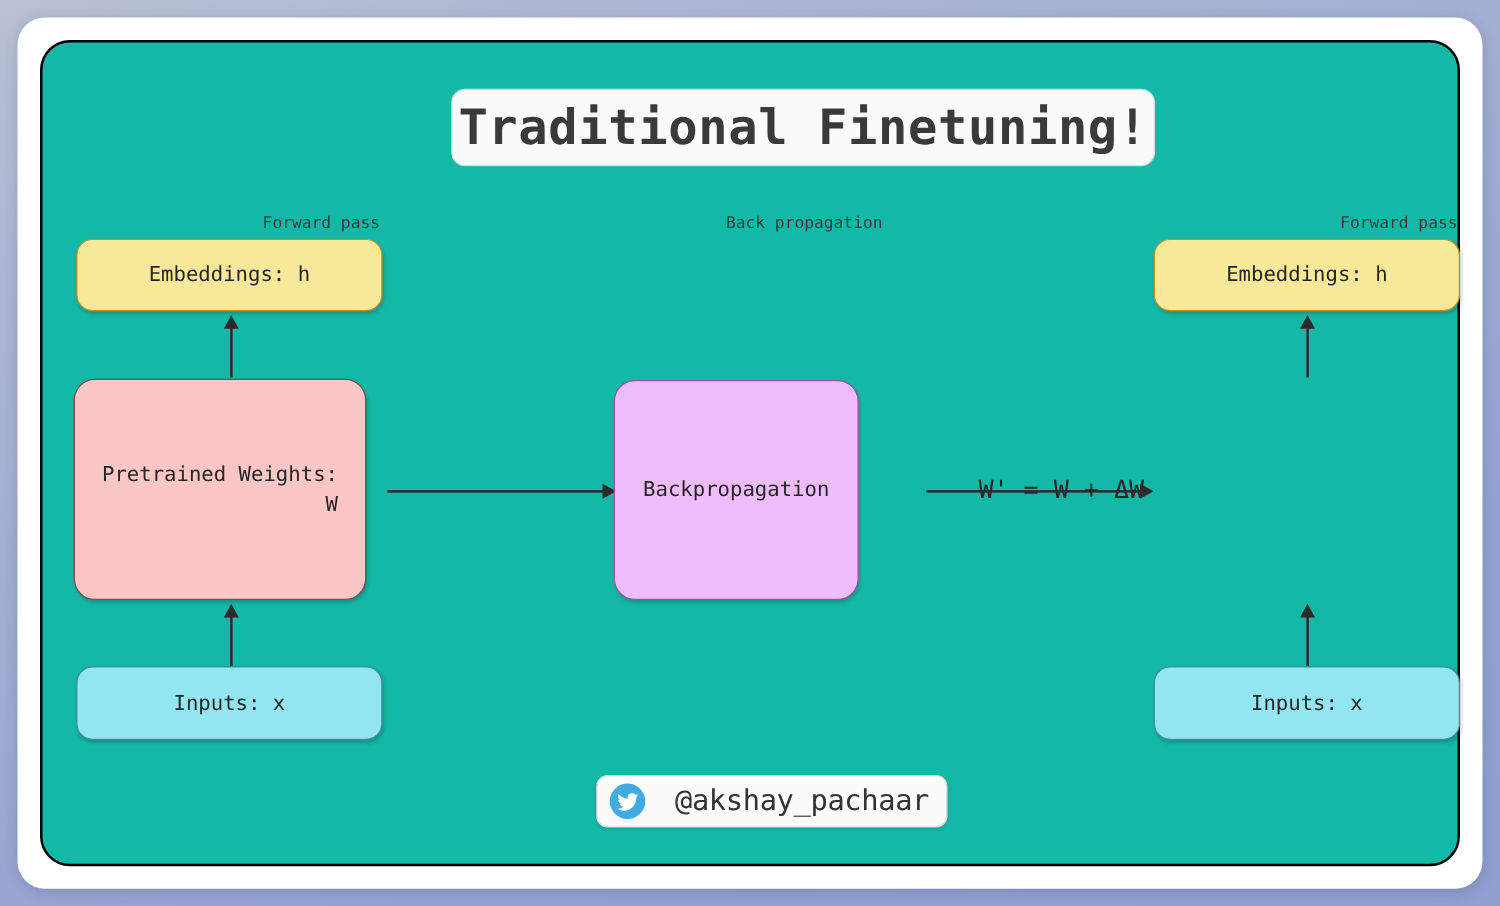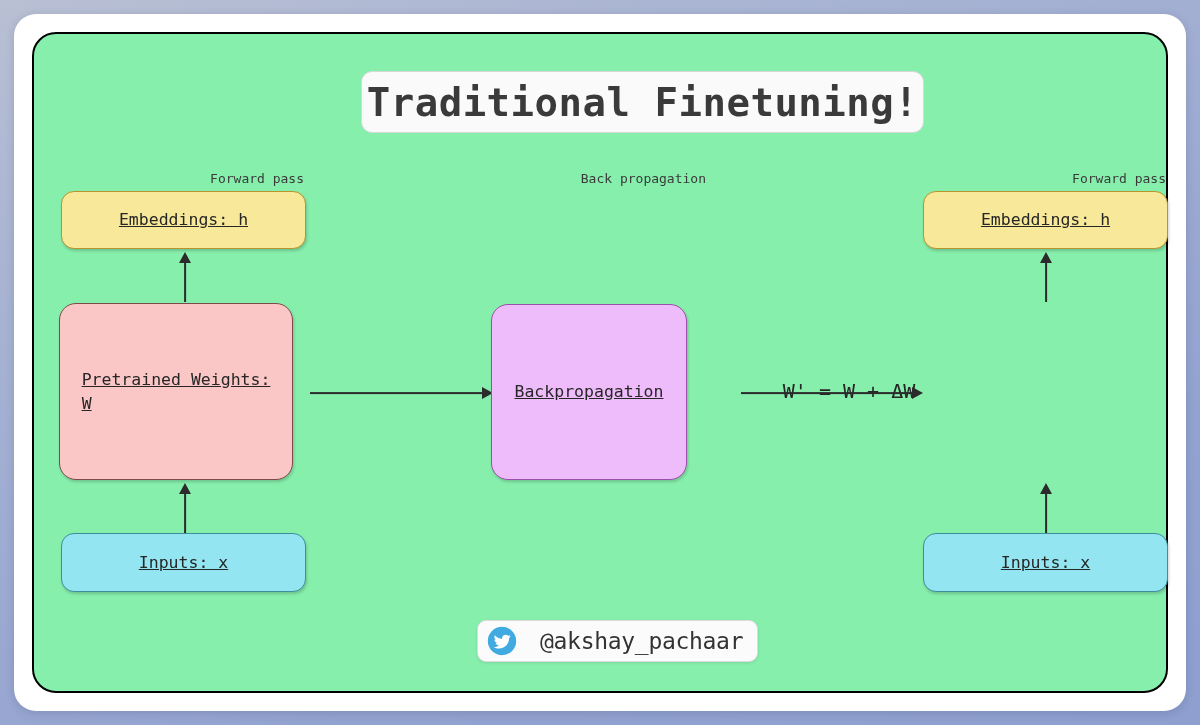--- a/index.html
+++ b/index.html
@@ -33,21 +33,21 @@
     box-shadow: 0 2px 10px rgba(40,50,80,0.18);
   }
 
   
   #canvas {
     position: absolute;
     left: 18px;
     top: 18px;
     width: 1136px;
     height: 661px;
-    background: #86efac;
+    background: #14b8a6;
     border: 2.5px solid #000000;
     border-radius: 24px;
   }
 
   
   #title-box {
     position: absolute;
     left: 327px;
     top: 37px;
     width: 563px;
@@ -75,28 +75,27 @@
     white-space: nowrap;
     text-align: right;
   }
 
   
   .box {
     position: absolute;
     display: flex;
     align-items: center;
     justify-content: center;
-    text-align: left;
+    text-align: right;
     border-radius: 13px;
     font-size: 16.5px;
     line-height: 1.45;
     color: #262626;
     box-shadow: 1px 2px 3px rgba(0,0,0,0.18);
     white-space: pre-line;
-    text-decoration: underline;
   }
   .box.big { border-radius: 17px; }
 
   .yellow { background: #f8e99a; border: 1.6px solid #b8942f; }
   .pink   { background: #fbc6c6; border: 1.6px solid #7d4b4b; }
   .cyan   { background: #92e5f1; border: 1.6px solid #3d8f9c; }
   .purple { background: #eebcfa; border: 1.6px solid #9d4fae; }
   .green  { background: #a9efb8; border: 1.6px solid #4d9a5d; }
 
   

